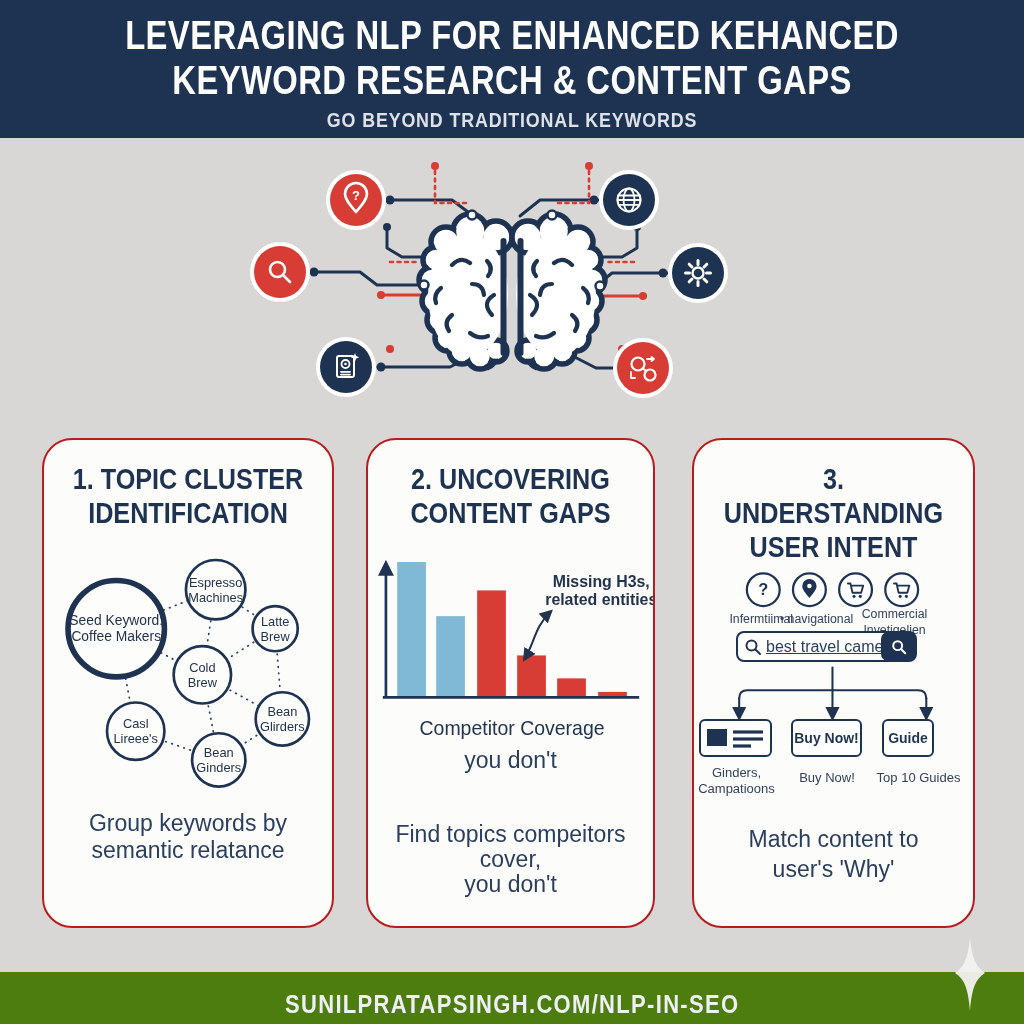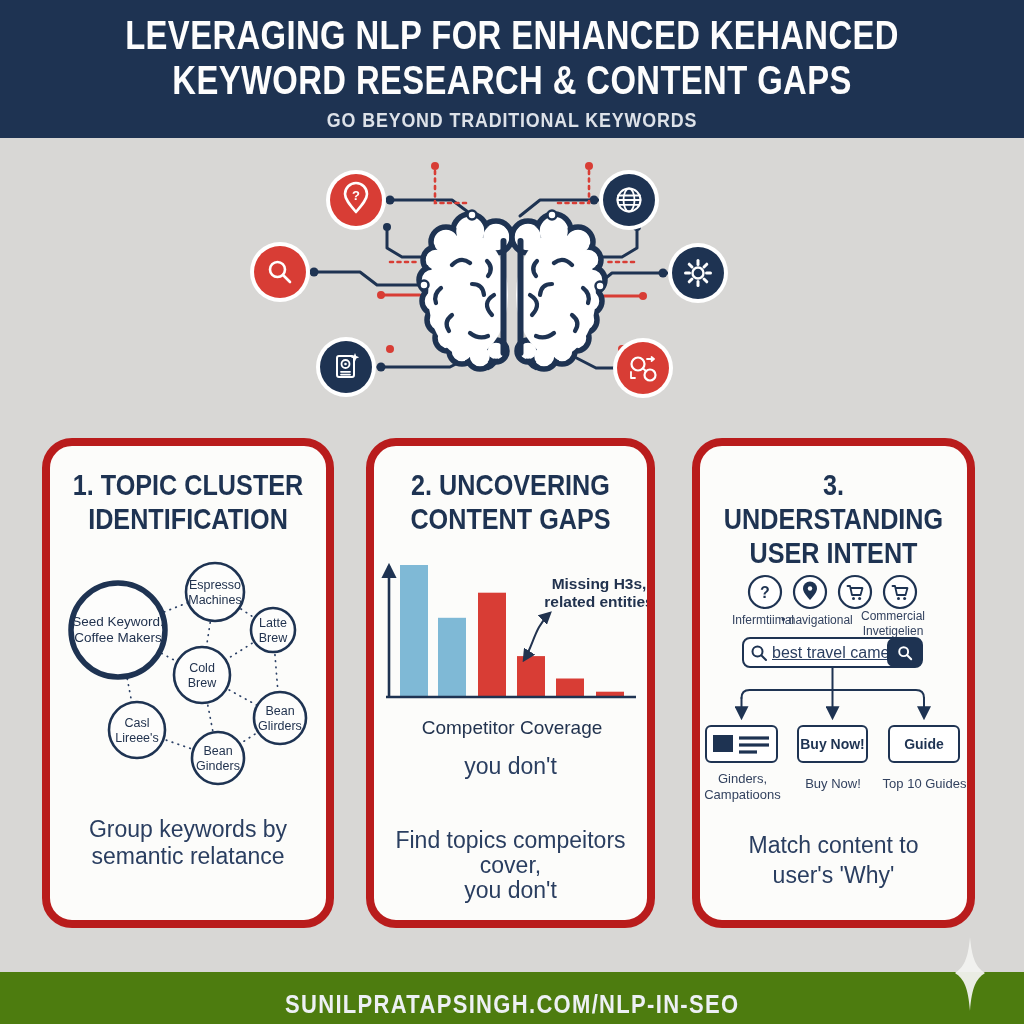--- a/index.html
+++ b/index.html
@@ -16,21 +16,21 @@
   .w{stroke:#1e3352;stroke-width:3;fill:none;stroke-linecap:round;stroke-linejoin:round}
   .rd{stroke:#d83d35;stroke-width:2.6;fill:none;stroke-dasharray:3 4.5;stroke-linecap:round}
   .rs{stroke:#d83d35;stroke-width:3;fill:none;stroke-linecap:round}
   .nd{fill:#1e3352}.rdot{fill:#d83d35}
   .bs{stroke:#1e3352;stroke-width:5.5;fill:#fff}
   .bc{fill:#fff}
   .bq{stroke:#1e3352;stroke-width:4.2;fill:none;stroke-linecap:round}
   .ig{stroke:#fff;fill:none;stroke-linecap:round;stroke-linejoin:round}
   .node-dot{fill:#fff;stroke:#1e3352;stroke-width:2.5}
   
-  .card{position:absolute;top:438px;height:490px;background:#fcfcfa;border:8px solid #b91c1c;
+  .card{position:absolute;top:438px;height:490px;background:#fcfcfa;border:2px solid #b91c1c;
         border-radius:30px;box-sizing:border-box;}
   .card-title{position:absolute;top:22px;left:0;width:100%;text-align:center;color:#1e3352;
         font-weight:800;font-size:30px;line-height:34px;transform:scaleX(.84);margin:0;}
   .cap{position:absolute;left:0;right:0;text-align:center;color:#2a3e60;font-size:23px;line-height:27px;}
   .fillsvg{position:absolute;left:0;top:0;width:100%;height:100%;}
   
   .dl{stroke:#2c4166;stroke-width:1.7;stroke-dasharray:.6 5.6;stroke-linecap:round;fill:none}
   .node{fill:#fdfdfc;stroke:#1e3352;stroke-width:2.6}
   .node.seed{stroke-width:5.5}
   .ntext{fill:#22334f;font-size:12.5px;text-anchor:middle;font-weight:500}
@@ -370,21 +370,21 @@
       <svg width="62" height="24" viewBox="0 0 62 24">
         <rect x="2" y="3" width="20" height="17" fill="#1e3352"></rect>
         <line x1="28" y1="6" x2="58" y2="6" stroke="#1e3352" stroke-width="3.2"></line>
         <line x1="28" y1="13" x2="58" y2="13" stroke="#1e3352" stroke-width="3.2"></line>
         <line x1="28" y1="20" x2="46" y2="20" stroke="#1e3352" stroke-width="3.2"></line>
       </svg>
     </div>
     <div class="rbox" style="left:97px;width:71px;">
       <span>Buy Now!</span>
     </div>
-    <div class="rbox" style="left:188px;width:72px;">
+    <div class="rbox" style="left:188px;width:52px;">
       <span>Guide</span>
     </div>
     <div class="rlabel" style="left:-5px;width:95px;top:325px;">
       <div>Ginders,</div>
       <div>Campatioons</div>
     </div>
     <div class="rlabel" style="left:93px;width:80px;top:330px;">Buy Now!</div>
     <div class="rlabel" style="left:177px;width:95px;top:330px;">Top 10 Guides</div>
 
     <div class="cap" style="top:384px;line-height:30px;">

